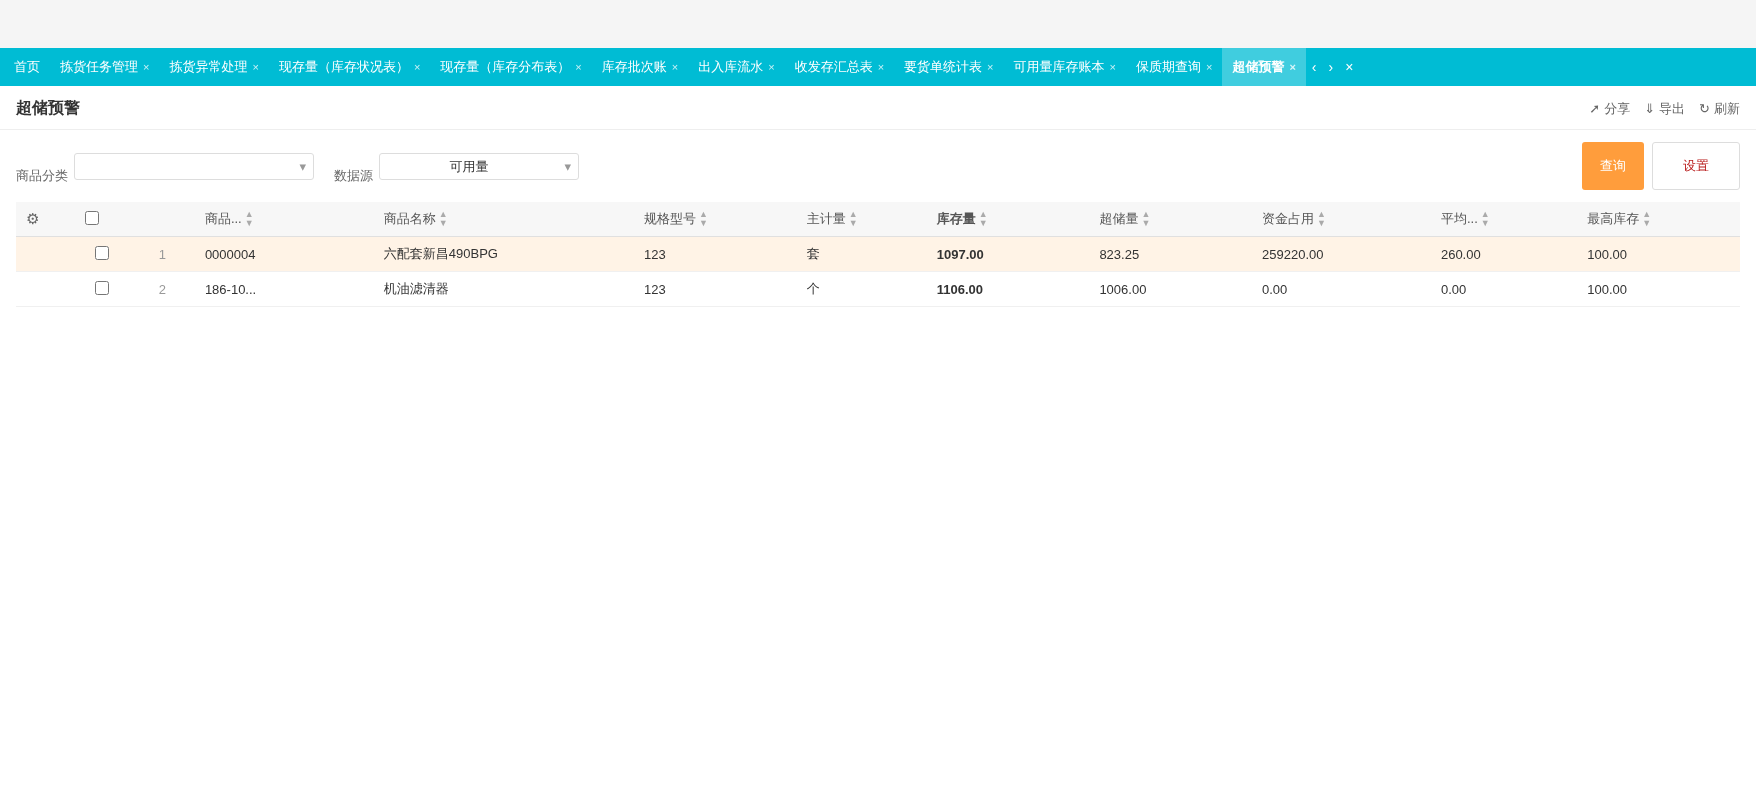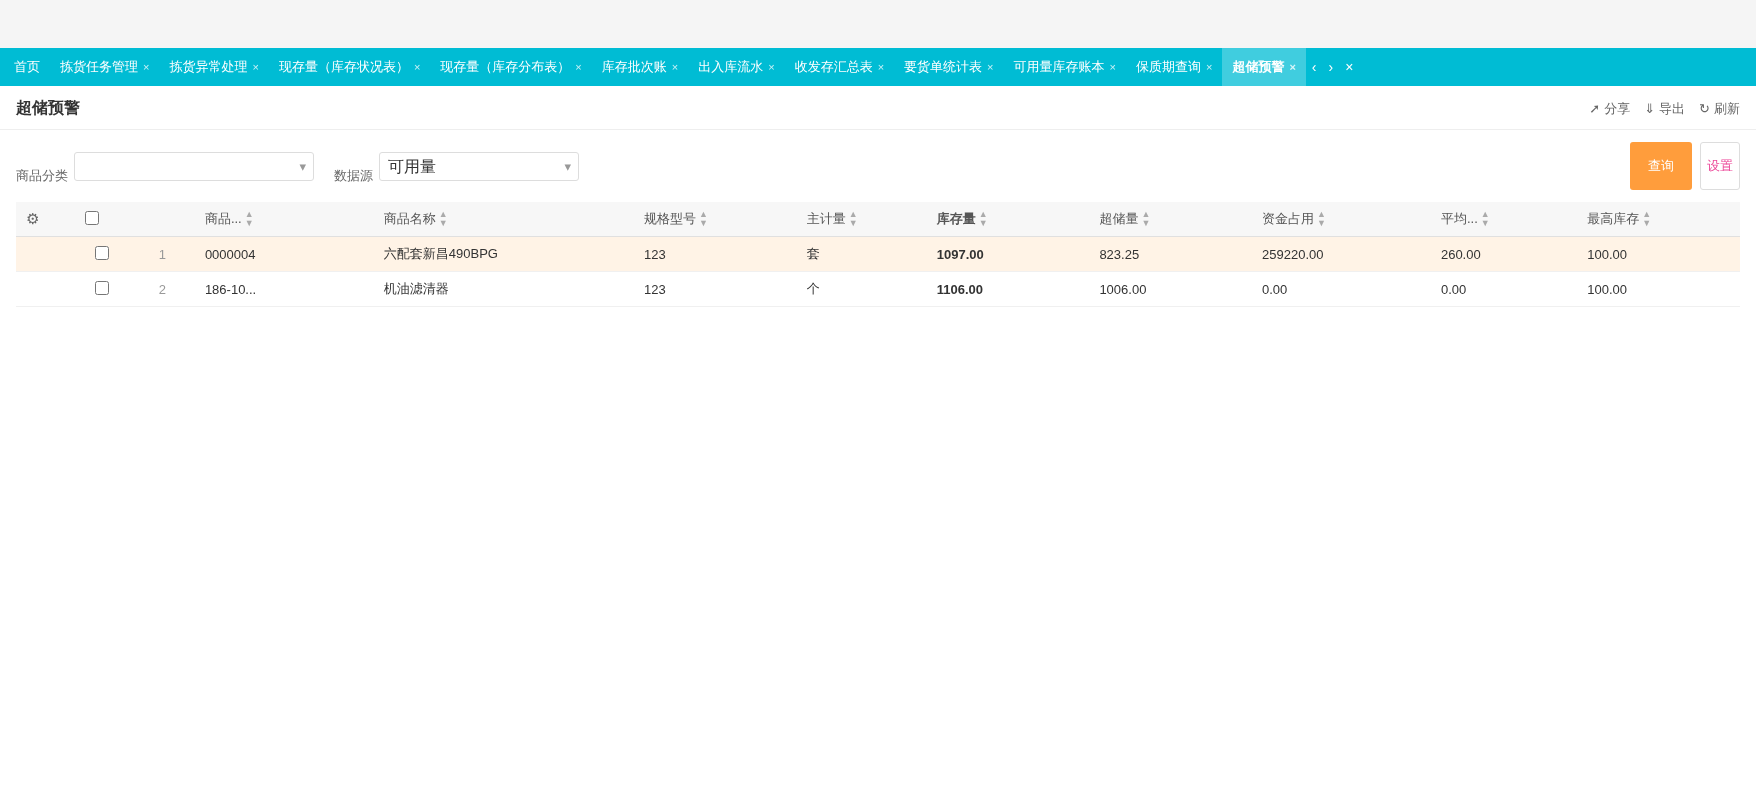--- a/index.html
+++ b/index.html
@@ -92,27 +92,28 @@
     .filter-label {
       color: #666;
       font-size: 13px;
       white-space: nowrap;
       margin-top: 19px;
     }
     .filter-select {
       border: 1px solid #ddd;
       border-radius: 3px;
       padding: 5px 28px 5px 8px;
-      font-size: 16px;
+      font-size: 13px;
       color: #333;
       background: #fff;
       appearance: none;
       min-width: 240px;
       cursor: pointer;
       position: relative;
+      text-align: center;
     }
     .filter-select-wrapper {
       position: relative;
       display: inline-block;
     }
     .filter-select-wrapper::after {
       content: '▾';
       position: absolute;
       right: 8px;
       top: 50%;
@@ -129,24 +130,24 @@
       background: #ff9d3c;
       color: #fff;
       border: none;
       border-radius: 3px;
       padding: 15px 18px;
       font-size: 13px;
       cursor: pointer;
     }
     .btn-settings {
       background: #fff;
-      color: #ec4899;
+      color: #b91c1c;
       border: 1px solid #ddd;
       border-radius: 3px;
-      padding: 6px 6px;
+      padding: 6px 30px;
       font-size: 13px;
       cursor: pointer;
     }
 
     
     .table-container {
       padding: 0 16px;
     }
     table {
       width: 100%;

